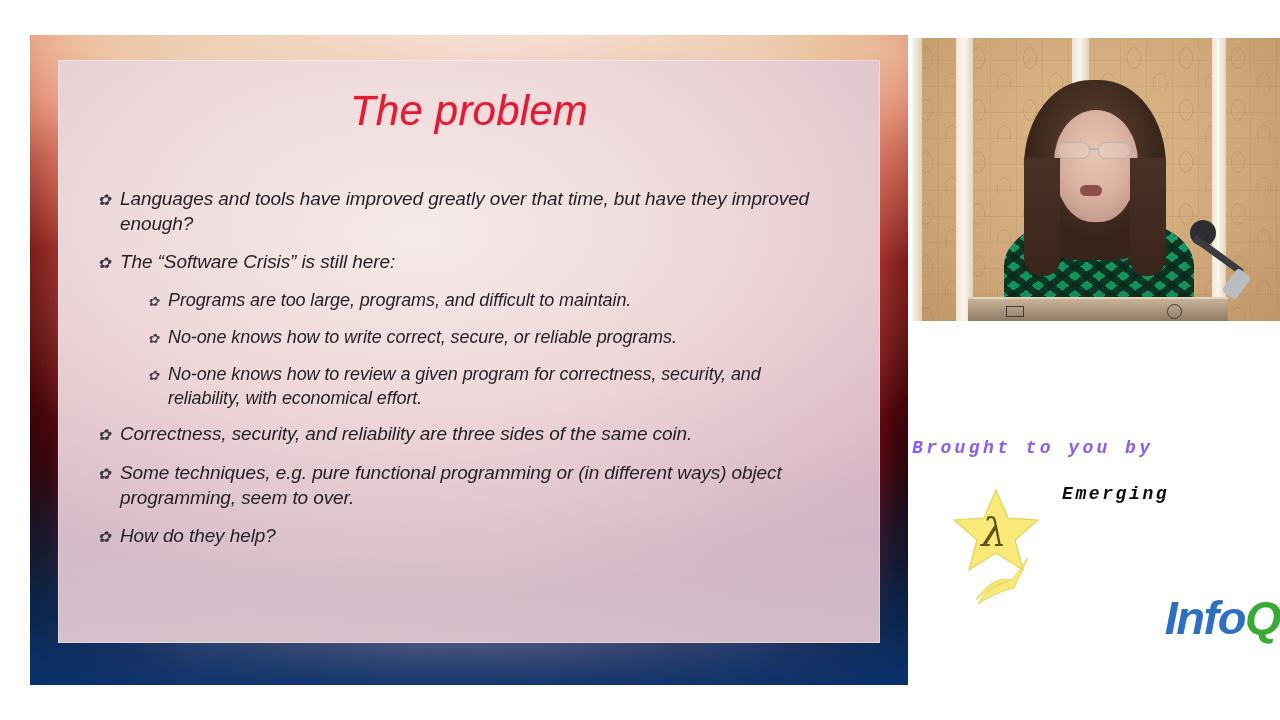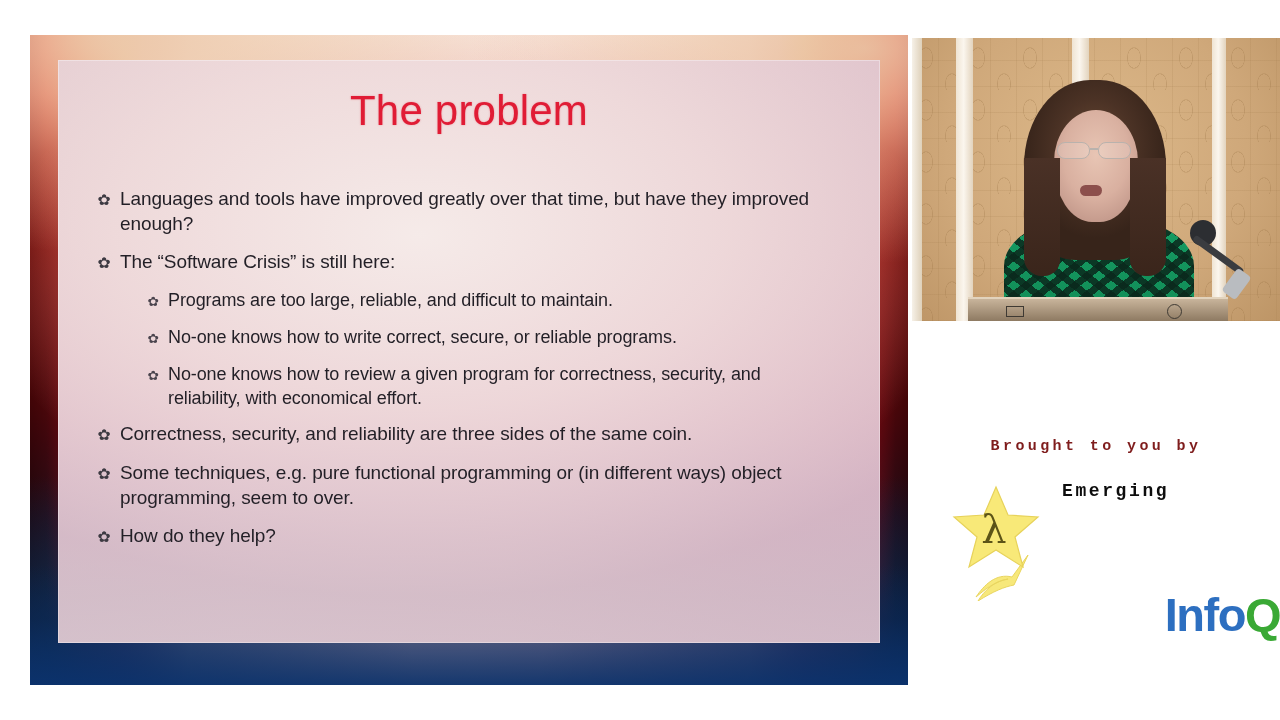--- a/index.html
+++ b/index.html
@@ -1,19 +1,19 @@
 <!DOCTYPE html>
 <html><head>
 <meta charset="utf-8">
 <style>
   * { margin:0; padding:0; box-sizing:border-box; }
   html,body{ width:1280px; height:720px; background:#fff; overflow:hidden;
              font-family:"Liberation Sans", sans-serif; }
 
-  #app{ position:relative; width:1264px; height:720px; background:#ffffff; }
+  #app{ position:relative; width:1264px; height:720px; background:#ffffff;font-style:italic; }
 
   
   #slide-panel{
     position:absolute; left:30px; top:35px; width:878px; height:650px;
     overflow:hidden;
     background:
       radial-gradient(ellipse 55% 42% at 50% 38%, rgba(232,196,196,.95) 0%, rgba(226,178,186,.55) 55%, rgba(215,160,175,0) 100%),
       linear-gradient(to bottom,
         #e8cfc4 0%, #dfb8ae 9%, #b0625a 18%, #7d2a20 34%,
         #5e1418 48%, #3e1230 62%, #23204f 74%, #123059 86%, #0d4a86 95%, #0b2e57 100%),
@@ -118,22 +118,22 @@
   .vmic-tip{position:absolute;left:316px;top:232px;width:17px;height:28px;background:#b9bcc0;border-radius:4px;
     transform:rotate(36deg);}
   .vlaptop{position:absolute;left:56px;bottom:0;width:260px;height:24px;
     background:linear-gradient(to bottom,#c8b49b,#8e7a62);border-top:2px solid #e2d3bd;}
   .vlaptop .lp-ic{position:absolute;top:7px;left:38px;width:18px;height:11px;border:1.5px solid #3f3a33;}
   .vlaptop .lp-ic2{position:absolute;top:5px;right:46px;width:15px;height:15px;border:1.5px solid #3f3a33;border-radius:50%;}
 
   
   #sponsor-panel{ position:absolute; left:912px; top:420px; width:368px; height:230px; }
   #brought-line{
-    text-align:center; font-size:15px; font-weight:700; letter-spacing:3.4px;
-    color:#7f1d1d; font-family:"Liberation Mono", monospace;
+    font-size:18px; font-weight:700; letter-spacing:3.4px;
+    color:#8b5cf6; font-family:"Liberation Mono", monospace;
     font-stretch:condensed; padding-top:18px;
   }
   #elc-block{ position:relative; height:120px; margin-top:10px; }
   #star-wrap{ position:absolute; left:38px; top:16px; width:120px; height:120px; }
   #elc-lines{ position:absolute; left:126px; top:14px; width:230px; text-align:left; }
   .elc-line{ font-family:"Liberation Mono", monospace; font-weight:700; color:#0d0d0d;
              letter-spacing:2.6px; font-size:18px; line-height:25px; }
   .elc-line.l1{ padding-left:24px; }
   .elc-line.l2{ padding-left:46px; }
   .elc-line.l3{ padding-left:86px; }
@@ -169,21 +169,21 @@
           <span class="txt">Languages and tools have improved greatly over that time, but have they improved enough?</span>
         </div>
 
         <div class="b-row">
           <span class="glyph">✿</span>
           <span class="txt">The “Software Crisis” is still here:</span>
         </div>
 
         <div class="b-row lvl2">
           <span class="glyph">✿</span>
-          <span class="txt">Programs are too large, reliable, and difficult to maintain.</span>
+          <span class="txt">Programs are too large, programs, and difficult to maintain.</span>
         </div>
 
         <div class="b-row lvl2">
           <span class="glyph">✿</span>
           <span class="txt">No-one knows how to write correct, secure, or reliable programs.</span>
         </div>
 
         <div class="b-row lvl2">
           <span class="glyph">✿</span>
           <span class="txt">No-one knows how to review a given program for correctness, security, and reliability, with economical effort.</span>

